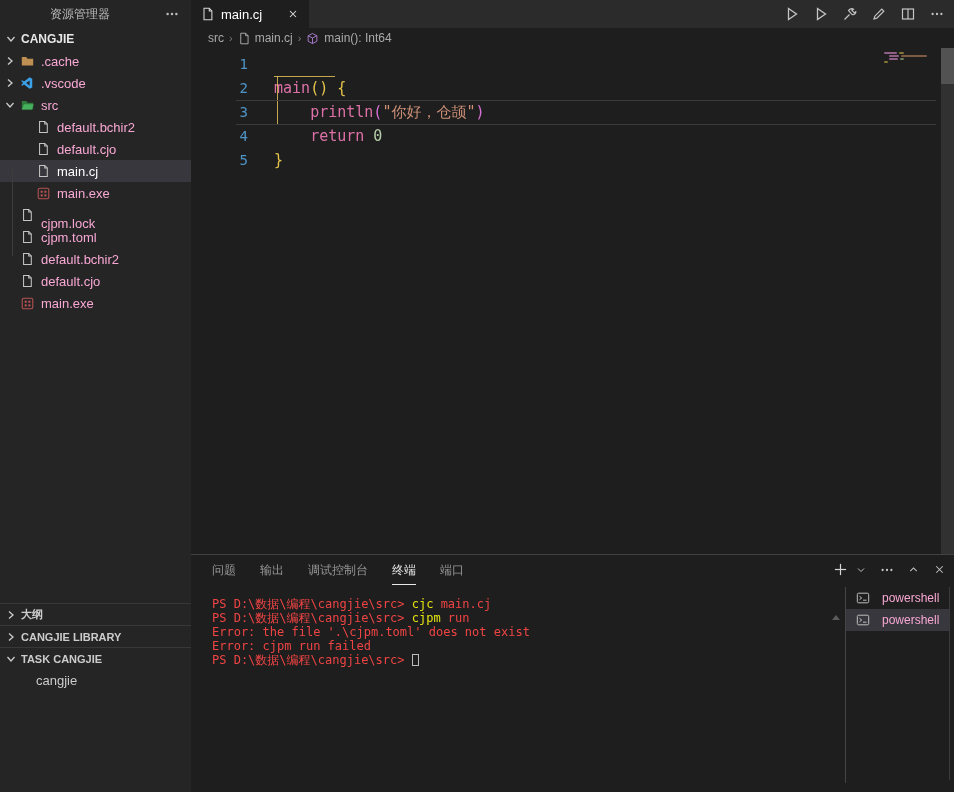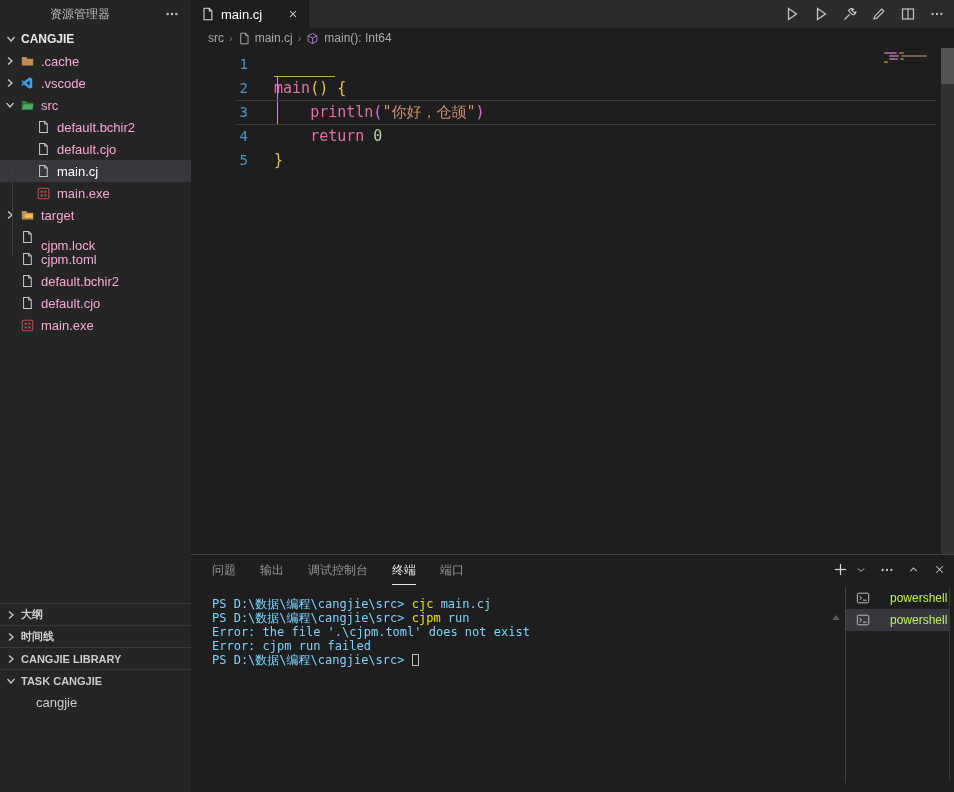--- a/index.html
+++ b/index.html
@@ -76,28 +76,28 @@
     background: #1e1e1e; border-top: 1px solid #424242; }
   .panel-tabs { position: absolute; left: 21px; top: 7px; display: flex; gap: 24px;
     font-size: 12px; color: #969696; }
   .ptab { padding-bottom: 5px; }
   .ptab.active { color: #e7e7e7; border-bottom: 1px solid #e7e7e7; }
   .panel-actions { position: absolute; right: 8px; top: 7px; display: flex; gap: 13px;
     align-items: center; }
   .term { position: absolute; left: 21px; top: 42px; font-family: "DejaVu Sans Mono", monospace;
     font-size: 12px; line-height: 14px; color: #cccccc; white-space: pre; }
   .term .c-cmd { color: #e5e510; }
-  .term .c-fg { color: #7dd3fc; }
+  .term .c-fg { color: #ef4444; }
   .term-cursor { display: inline-block; width: 7px; height: 12px; border: 1px solid #bbbbbb;
     vertical-align: -2px; }
   .term-vsep { position: absolute; left: 654px; top: 32px; height: 196px; width: 1px; background: #454545; }
   .term-vline2 { position: absolute; left: 758px; top: 32px; height: 193px; width: 1px; background: #3a3a3a; }
   .term-list { position: absolute; left: 655px; top: 32px; width: 103px; }
-  .term-row { height: 22px; display: flex; align-items: center; gap: 20px; padding-left: 10px;
-    font-size: 12px; color: #bef264; text-align: center; }
+  .term-row { height: 22px; display: flex; align-items: center; gap: 12px; padding-left: 10px;
+    font-size: 12px; color: #f9a8d4; text-align: center; }
   .term-row.selected { background: #37373d; }
   .scroll-nub { position: absolute; left: 641px; top: 60px; width: 0; height: 0;
     border-left: 4px solid transparent; border-right: 4px solid transparent;
     border-bottom: 5px solid #5a5a5a; }
 </style>
 </head>
 <body>
 
 <div class="sidebar">
   <div class="sb-header">
@@ -201,34 +201,20 @@
               <rect x="4.5" y="4.5" width="2.6" height="2.6"></rect>
               <rect x="9" y="4.5" width="2.6" height="2.6"></rect>
               <rect x="4.5" y="9" width="2.6" height="2.6"></rect>
               <rect x="9" y="9" width="2.6" height="2.6"></rect>
             </g>
           </svg>
         </span>
         <span style="padding-left: 5px;">main.exe</span>
       </div>
       <div class="tree-row" style="padding-left: 2px;">
-        <span class="chev">
-          <svg width="16" height="16" viewBox="0 0 16 16">
-            <polyline points="6,4.5 10,8 6,11.5" fill="none" stroke="#cccccc" stroke-width="1.3"></polyline>
-          </svg>
-        </span>
-        <span class="ficon">
-          <svg width="15" height="14" viewBox="0 0 16 16">
-            <path d="M1.5 3.5 h5 l1.5 2 h6.5 V13 H1.5 Z" fill="#bd8f52"></path>
-            <rect x="5" y="7" width="9" height="4" fill="#f0c541"></rect>
-          </svg>
-        </span>
-        <span style="padding-left: 5px;">target</span>
-      </div>
-      <div class="tree-row" style="padding-left: 2px;">
         <span class="chev"></span>
         <span class="ficon">
           <svg width="12" height="14" viewBox="0 0 14 16">
             <path d="M3 1.5 h6 l3 3 V14.5 H3 Z" fill="none" stroke="#c5c5c5" stroke-width="1.2"></path>
             <path d="M9 1.5 V4.5 H12" fill="none" stroke="#c5c5c5" stroke-width="1.2"></path>
           </svg>
         </span>
         <span style="padding-left: 5px; margin-top: 16px;">cjpm.lock</span>
       </div>
       <div class="tree-row" style="padding-left: 2px;">
@@ -279,28 +265,20 @@
     </div>
 
   <div class="sb-sections">
     <div class="section-row">
       <span>
           <svg width="16" height="16" viewBox="0 0 16 16">
             <polyline points="6,4.5 10,8 6,11.5" fill="none" stroke="#cccccc" stroke-width="1.3"></polyline>
           </svg>
         </span>
       <span>大纲</span>
-    </div>
-    <div class="section-row">
-      <span>
-          <svg width="16" height="16" viewBox="0 0 16 16">
-            <polyline points="6,4.5 10,8 6,11.5" fill="none" stroke="#cccccc" stroke-width="1.3"></polyline>
-          </svg>
-        </span>
-      <span>时间线</span>
     </div>
     <div class="section-row">
       <span>
           <svg width="16" height="16" viewBox="0 0 16 16">
             <polyline points="6,4.5 10,8 6,11.5" fill="none" stroke="#cccccc" stroke-width="1.3"></polyline>
           </svg>
         </span>
       <span>CANGJIE LIBRARY</span>
     </div>
     <div class="section-row">

